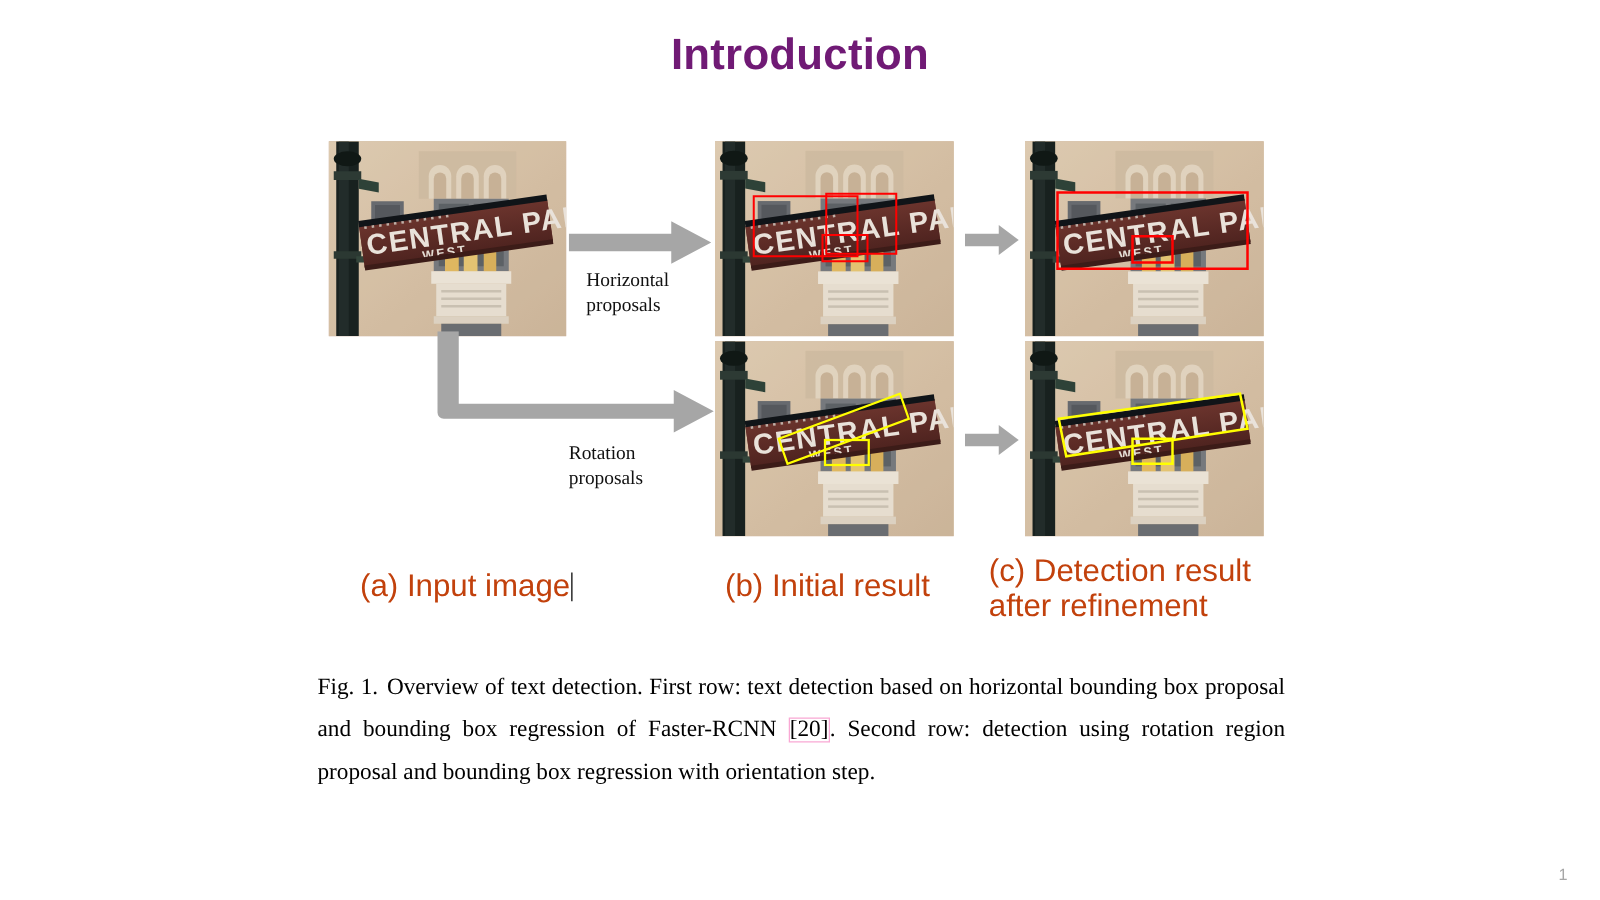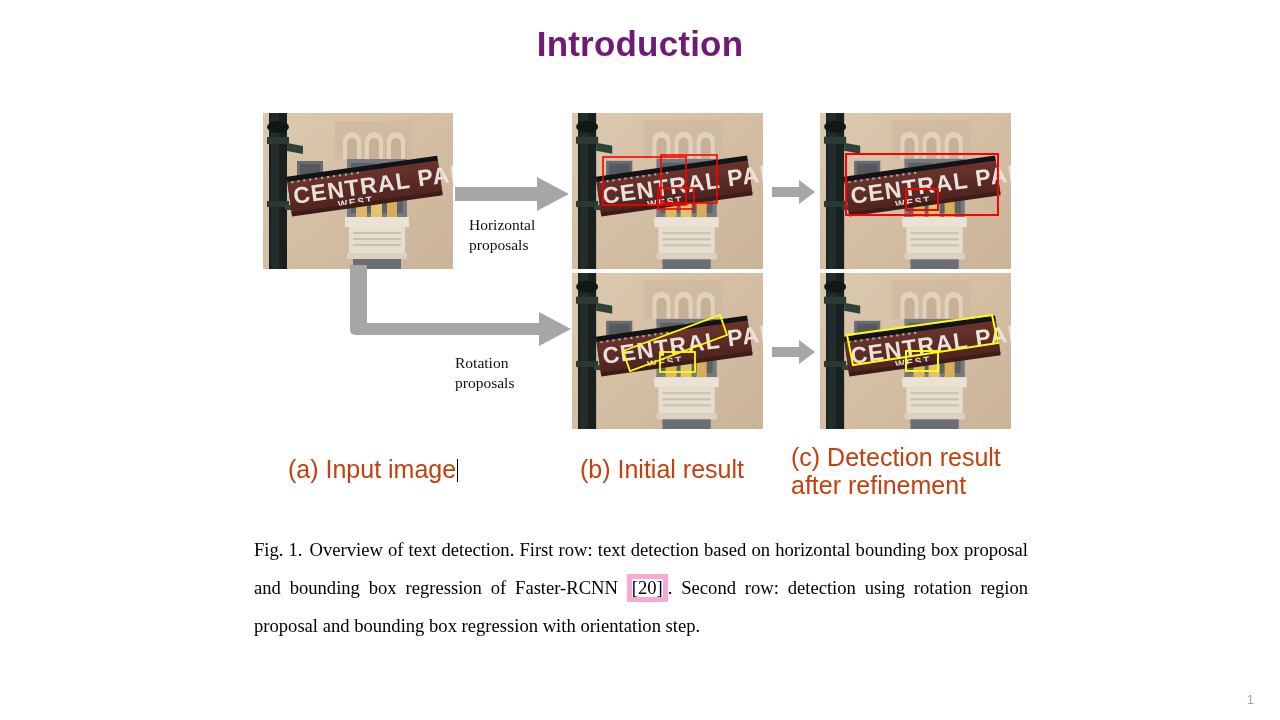--- a/index.html
+++ b/index.html
@@ -70,21 +70,21 @@
     font-family:"Liberation Serif", serif;
     font-size:18.6px;
     line-height:1.285;
     color:#000;
     text-align:justify;
     text-justify:inter-word;
   }
   #fig-caption .sp{display:inline-block;width:7px;}
   .cite-box{
     display:inline-block;
-    border:5px solid #f9a8d4;
+    border:1px solid #f9a8d4;
     line-height:0.95;
     padding:0 0px;
     margin:12px 0px;
   }
 
   
   #page-number{
     position:absolute;
     right:26px;bottom:13px;
     font-family:"Liberation Sans", sans-serif;

